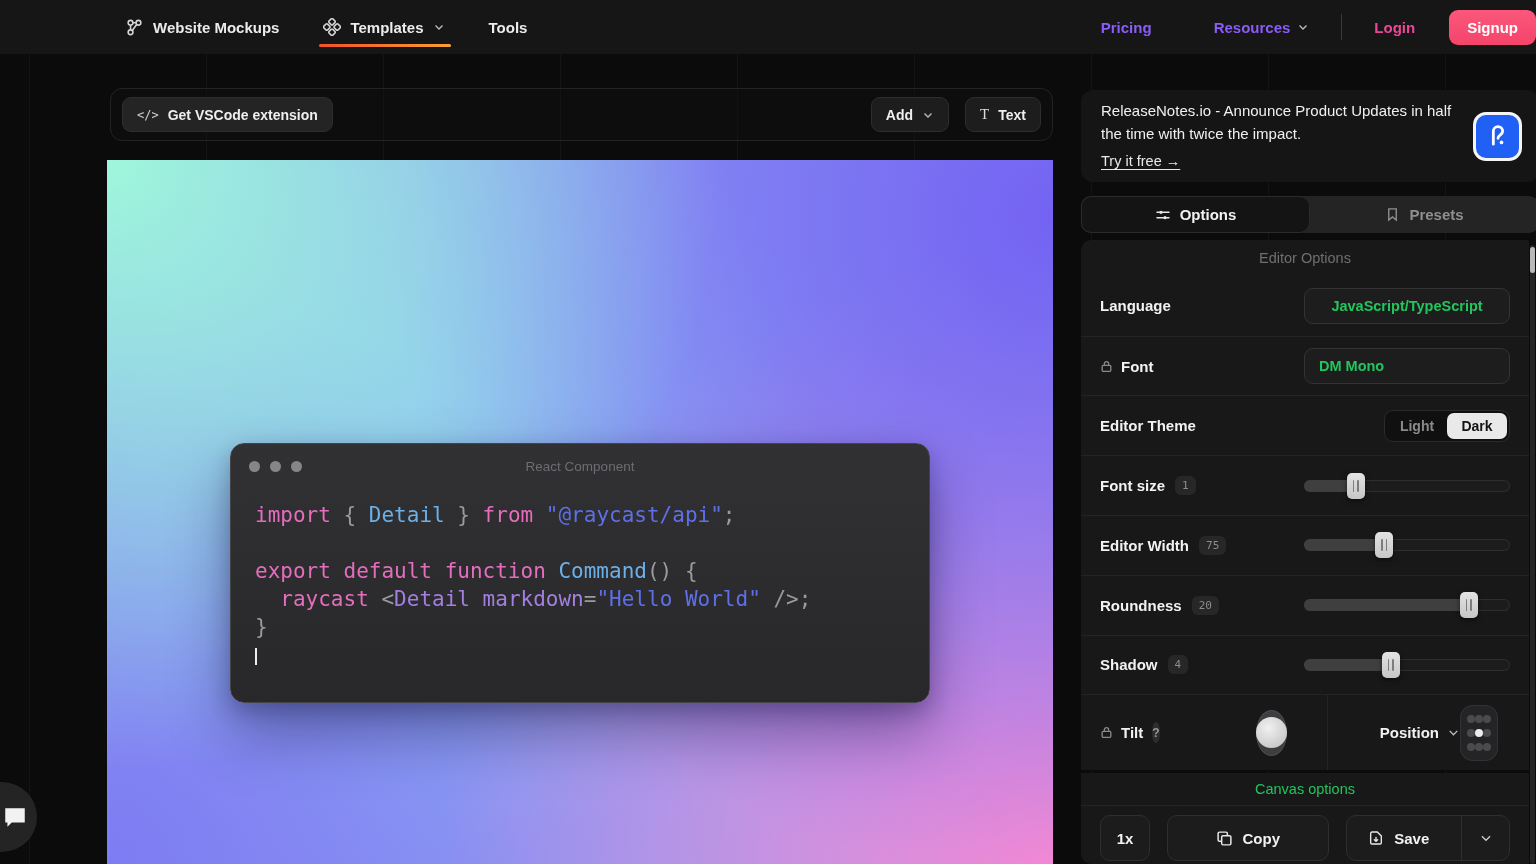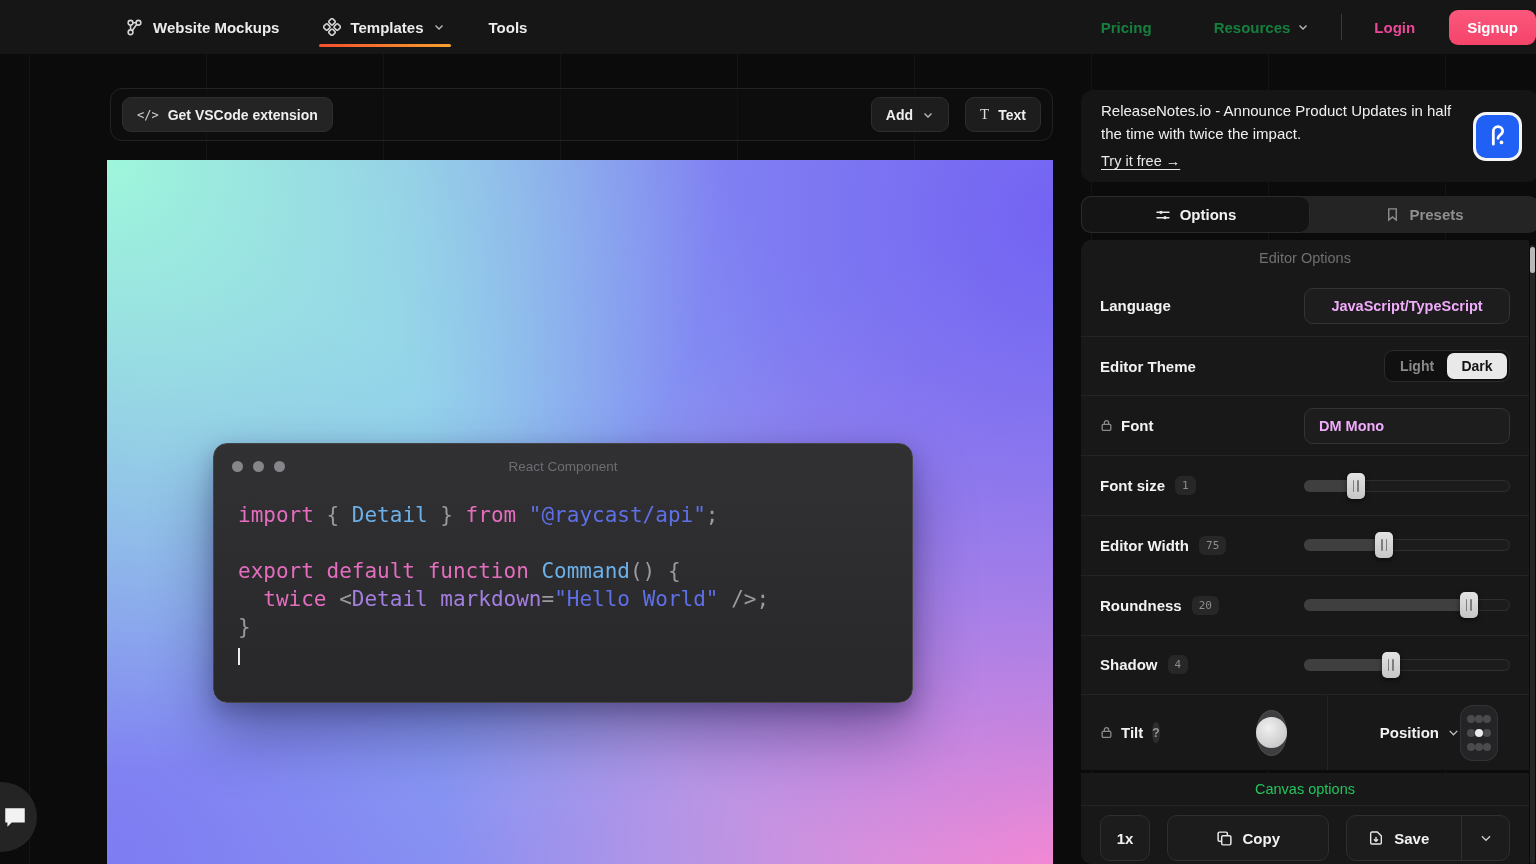--- a/index.html
+++ b/index.html
@@ -14,21 +14,21 @@
 
   
   .topnav { position:absolute; top:0; left:0; width:1536px; height:54px; background:#161616;
     display:flex; align-items:center; z-index:5; }
   .nav-left { display:flex; align-items:center; gap:44px; margin-left:125px; }
   .nav-item { display:flex; align-items:center; gap:9px; font-size:15px; font-weight:700; color:#ececec; position:relative; height:54px; cursor:pointer; }
   .nav-item svg { flex:0 0 auto; }
   .nav-underline { position:absolute; left:-4px; right:-6px; bottom:7px; height:3px; border-radius:2px;
     background:linear-gradient(90deg,#f4502e,#f7a12e); }
   .nav-right { display:flex; align-items:center; margin-left:auto; gap:0; }
-  .nav-link { font-size:15px; font-weight:700; color:#15803d; display:flex; align-items:center; gap:7px; cursor:pointer; }
+  .nav-link { font-size:15px; font-weight:700; color:#8b5cf6; display:flex; align-items:center; gap:7px; cursor:pointer; }
   .nav-divider { width:1px; height:26px; background:#3a3a3a; margin:0 32px; }
   .signup-btn { margin-left:34px; height:35px; min-width:86px; padding:0 18px; border:none; border-radius:9px;
     background:linear-gradient(180deg,#fb577c,#f5446a); color:#fff; font-size:15px; font-weight:700;
     font-family:inherit; cursor:pointer; }
 
   
   .toolbar { position:absolute; left:110px; top:88px; width:943px; height:53px; border:1px solid #232323;
     border-radius:12px; display:flex; align-items:center; padding:0 11px; background:rgba(17,17,17,0.4); }
   .tool-btn { display:flex; align-items:center; gap:9px; background:#242424; border:1px solid #2e2e2e;
     border-radius:9px; height:35px; padding:0 14px; color:#efefef; font-size:14px; font-weight:700;
@@ -41,21 +41,21 @@
   
   .canvas { position:absolute; left:107px; top:160px; width:946px; height:704px;
     background-color:#8d9df2;
     background-image:
       radial-gradient(circle at 0% 0%,   #9ef7db 0%, rgba(158,247,219,0) 52%),
       radial-gradient(circle at 100% 8%, #7463f2 0%, rgba(116,99,242,0) 58%),
       radial-gradient(circle at 100% 100%, #f689d3 0%, rgba(246,137,211,0) 52%),
       radial-gradient(circle at 0% 100%, #7e7cf2 0%, rgba(126,124,242,0) 50%),
       radial-gradient(circle at 30% 40%, #8fc6f2 0%, rgba(143,198,242,0) 55%);
   }
-  .code-window { position:absolute; left:106px; top:283px; width:700px; height:260px;
+  .code-window { position:absolute; left:123px; top:283px; width:700px; height:260px;
     background:linear-gradient(180deg,#313134,#28282a); border:1px solid #454548; border-radius:14px;
     box-shadow:0 30px 60px rgba(20,15,60,0.40), 0 8px 20px rgba(20,15,60,0.25); }
   .cw-header { position:relative; height:44px; display:flex; align-items:center; padding:0 18px; }
   .cw-dots { display:flex; gap:10px; }
   .cw-dot { width:11px; height:11px; border-radius:50%; background:#85858a; }
   .cw-title { position:absolute; left:0; right:0; text-align:center; font-size:13.5px; color:#6d6d72; font-weight:400; }
   .cw-code { padding:13px 24px; font-family:"DejaVu Sans Mono", monospace; font-size:21px; line-height:28px; }
   .code-line { white-space:pre; }
   .tok-kw{color:#e46dbe} .tok-id{color:#6cb0e8} .tok-str{color:#5e6fe8} .tok-attr{color:#a37fe0} .tok-pu{color:#9a9aa0}
   .caret { display:inline-block; width:2px; height:17px; background:#ededed; vertical-align:-3px; }
@@ -84,21 +84,21 @@
   .panel { position:absolute; left:0; top:152px; width:448px; height:530px; background:#181818;
     border-radius:10px 2px 0 0; display:flex; flex-direction:column; }
   .panel-title { height:36px; display:flex; align-items:center; justify-content:center; font-size:14.5px; color:#6f6f6f; }
   .row { display:flex; align-items:center; padding:0 19px; height:60px; border-top:1px solid #242424; }
   .row-label { font-size:15px; font-weight:700; color:#f2f2f2; display:flex; align-items:center; gap:8px; }
   .badge { margin-left:10px; background:#272727; color:#8d8d8d; border-radius:6px; padding:3px 7px;
     font-size:11px; font-family:"DejaVu Sans Mono", monospace; }
   .row-control { margin-left:auto; display:flex; align-items:center; }
 
   .value-btn { background:#1d1d1d; border:1px solid #333; border-radius:9px; height:36px; width:206px;
-    color:#f0abfc; font-size:14.5px; font-weight:700; font-family:inherit; text-align:left; padding:0 14px; cursor:pointer; }
+    color:#22c55e; font-size:14.5px; font-weight:700; font-family:inherit; text-align:left; padding:0 14px; cursor:pointer; }
   .value-btn.center { text-align:center; padding:0 8px; }
 
   .segmented { display:flex; background:#101010; border:1px solid #2b2b2b; border-radius:9px; height:32px; padding:2px; width:126px; }
   .seg-opt { flex:1; display:flex; align-items:center; justify-content:center; font-size:14px; font-weight:600;
     color:#8a8a8a; border-radius:7px; cursor:pointer; border:none; background:transparent; font-family:inherit; }
   .seg-opt.active { background:#e9e9e9; color:#141414; font-weight:700; }
 
   .slider { position:relative; width:206px; height:12px; border-radius:7px; background:#1c1c1c;
     box-shadow:inset 0 0 0 1px #2e2e2e; cursor:pointer; }
   .slider-fill { position:absolute; left:0; top:0; bottom:0; border-radius:7px; background:#3f3f3f; }
@@ -210,21 +210,21 @@
           <span class="cw-dot"></span>
           <span class="cw-dot"></span>
           <span class="cw-dot"></span>
         </div>
         <div class="cw-title">React Component</div>
       </div>
       <div class="cw-code">
           <div class="code-line"><span class="tok-kw">import </span><span class="tok-pu">{ </span><span class="tok-id">Detail</span><span class="tok-pu"> } </span><span class="tok-kw">from </span><span class="tok-str">"@raycast/api"</span><span class="tok-pu">;</span></div>
           <div class="code-line">&nbsp;</div>
           <div class="code-line"><span class="tok-kw">export default function </span><span class="tok-id">Command</span><span class="tok-pu">() {</span></div>
-          <div class="code-line"><span class="tok-kw">  twice </span><span class="tok-pu">&lt;</span><span class="tok-attr">Detail </span><span class="tok-attr">markdown</span><span class="tok-pu">=</span><span class="tok-str">"Hello World"</span><span class="tok-pu"> /&gt;;</span></div>
+          <div class="code-line"><span class="tok-kw">  raycast </span><span class="tok-pu">&lt;</span><span class="tok-attr">Detail </span><span class="tok-attr">markdown</span><span class="tok-pu">=</span><span class="tok-str">"Hello World"</span><span class="tok-pu"> /&gt;;</span></div>
           <div class="code-line"><span class="tok-pu">}</span></div>
           <div class="code-line"><span class="caret"></span></div>
         </div>
     </div>
   </div>
 
   <button class="chat-fab">
     <svg width="26" height="26" viewBox="0 0 24 24" fill="#f2f2f2">
         <path d="M3 4h18v13H9l-4 4v-4H3z"></path>
       </svg>
@@ -262,43 +262,43 @@
       </button>
     </div>
 
     <div class="panel">
       <div class="panel-title">Editor Options</div>
 
       <div class="row" style="border-top:none;">
         <span class="row-label">Language</span>
         <div class="row-control">
           <button class="value-btn center">JavaScript/TypeScript</button>
-        </div>
-      </div>
-
-      <div class="row">
-        <span class="row-label">Editor Theme</span>
-        <div class="row-control">
-          <div class="segmented">
-            <button class="seg-opt">Light</button>
-            <button class="seg-opt active">Dark</button>
-          </div>
         </div>
       </div>
 
       <div class="row">
         <span class="row-label">
           <svg width="13" height="13" viewBox="0 0 24 24" fill="none" stroke="#8a8a8a" stroke-width="2.4">
               <rect x="4" y="10" width="16" height="11" rx="2"></rect>
               <path d="M8 10V7a4 4 0 0 1 8 0v3"></path>
             </svg>
           <span>Font</span>
         </span>
         <div class="row-control">
           <button class="value-btn">DM Mono</button>
+        </div>
+      </div>
+
+      <div class="row">
+        <span class="row-label">Editor Theme</span>
+        <div class="row-control">
+          <div class="segmented">
+            <button class="seg-opt">Light</button>
+            <button class="seg-opt active">Dark</button>
+          </div>
         </div>
       </div>
 
       <div class="row">
         <span class="row-label">Font size</span>
         <span class="badge">1</span>
         <div class="row-control">
           <div class="slider">
             <div class="slider-fill" style="width: 25%;"></div>
             <div class="slider-handle" style="left: calc(25% - 9px);">

